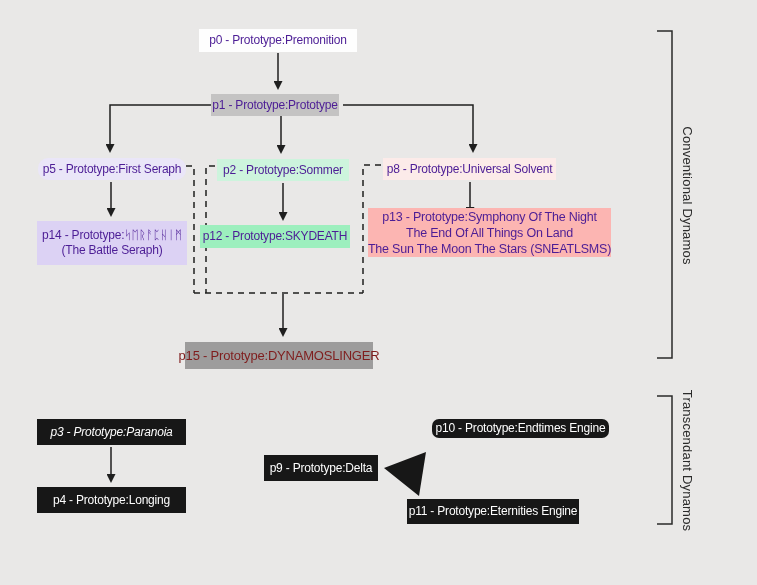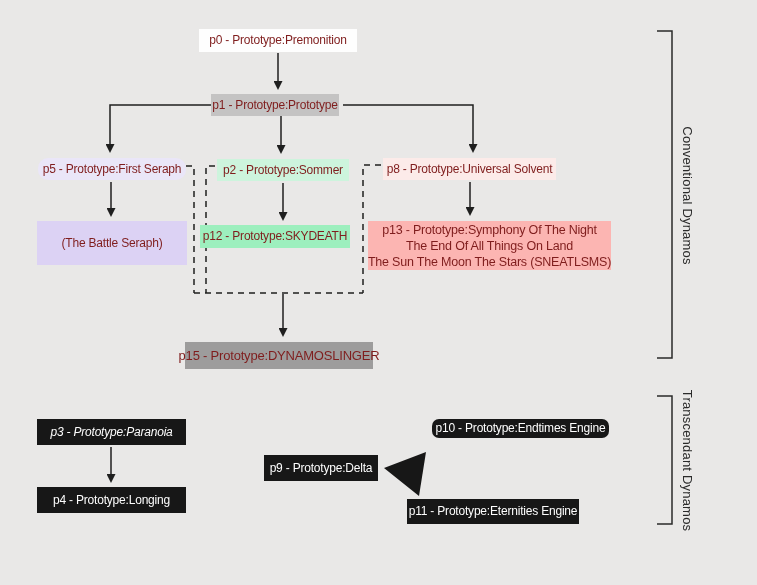--- a/index.html
+++ b/index.html
@@ -11,33 +11,33 @@
     position:relative;
     width:757px;height:585px;
     background:#e9e8e7;
     overflow:hidden;
   }
   .wires{position:absolute;left:0;top:0;width:757px;height:585px;}
   .node{
     position:absolute;
     display:flex;align-items:center;justify-content:center;
     font-size:12px;letter-spacing:-0.2px;
-    color:#7f1d1d;white-space:nowrap;
+    color:#4c1d95;white-space:nowrap;
     text-align:center;line-height:15px;
     z-index:2;
   }
   .node .stack{display:flex;flex-direction:column;align-items:center;}
   .n-p0{left:199px;top:29px;width:158px;height:23px;background:#fefefe;}
   .n-p1{left:211px;top:94px;width:128px;height:22px;background:#c4c3c3;}
   .n-p5{left:38px;top:158px;width:148px;height:22px;background:#eae6f8;border-radius:10px;}
   .n-p14{left:37px;top:221px;width:150px;height:44px;background:#dcd2f4;}
   .n-p2{left:217px;top:159px;width:132px;height:22px;background:#cdf4dd;}
   .n-p12{left:200px;top:225px;width:150px;height:23px;background:#9defbe;}
   .n-p8{left:383px;top:158px;width:173px;height:22px;background:#fcebe9;}
-  .n-p13{left:368px;top:221px;width:243px;height:49px;background:#fcb5b2;font-size:12.5px;line-height:16px;}
+  .n-p13{left:368px;top:208px;width:243px;height:49px;background:#fcb5b2;font-size:12.5px;line-height:16px;}
   .n-p15{left:185px;top:342px;width:188px;height:27px;background:#9d9c9c;color:#7f1d1d;font-size:13px;}
   .dark{background:#171717;color:#fdfdfd;}
   .n-p3{left:37px;top:419px;width:149px;height:26px;font-style:italic;}
   .n-p4{left:37px;top:487px;width:149px;height:26px;}
   .n-p9{left:264px;top:455px;width:114px;height:26px;}
   .n-p10{left:432px;top:419px;width:177px;height:19px;border-radius:7px;}
   .n-p11{left:407px;top:499px;width:172px;height:25px;}
   .runes{font-family:"DejaVu Sans", sans-serif;letter-spacing:0;}
   .side-label{
     position:absolute;
@@ -83,20 +83,21 @@
   </svg>
 
   <div class="node n-p0">p0 - Prototype:Premonition</div>
 
   <div class="node n-p1">p1 - Prototype:Prototype</div>
 
   <div class="node n-p5">p5 - Prototype:First Seraph</div>
 
   <div class="node n-p14">
     <span class="stack">
+      <span><span>p14 - Prototype:</span><span class="runes">ᛋᛖᚱᚨᛈᚺᛁᛗ</span></span>
       <span>(The Battle Seraph)</span>
     </span>
   </div>
 
   <div class="node n-p2">p2 - Prototype:Sommer</div>
 
   <div class="node n-p12">p12 - Prototype:SKYDEATH</div>
 
   <div class="node n-p8">p8 - Prototype:Universal Solvent</div>
 

